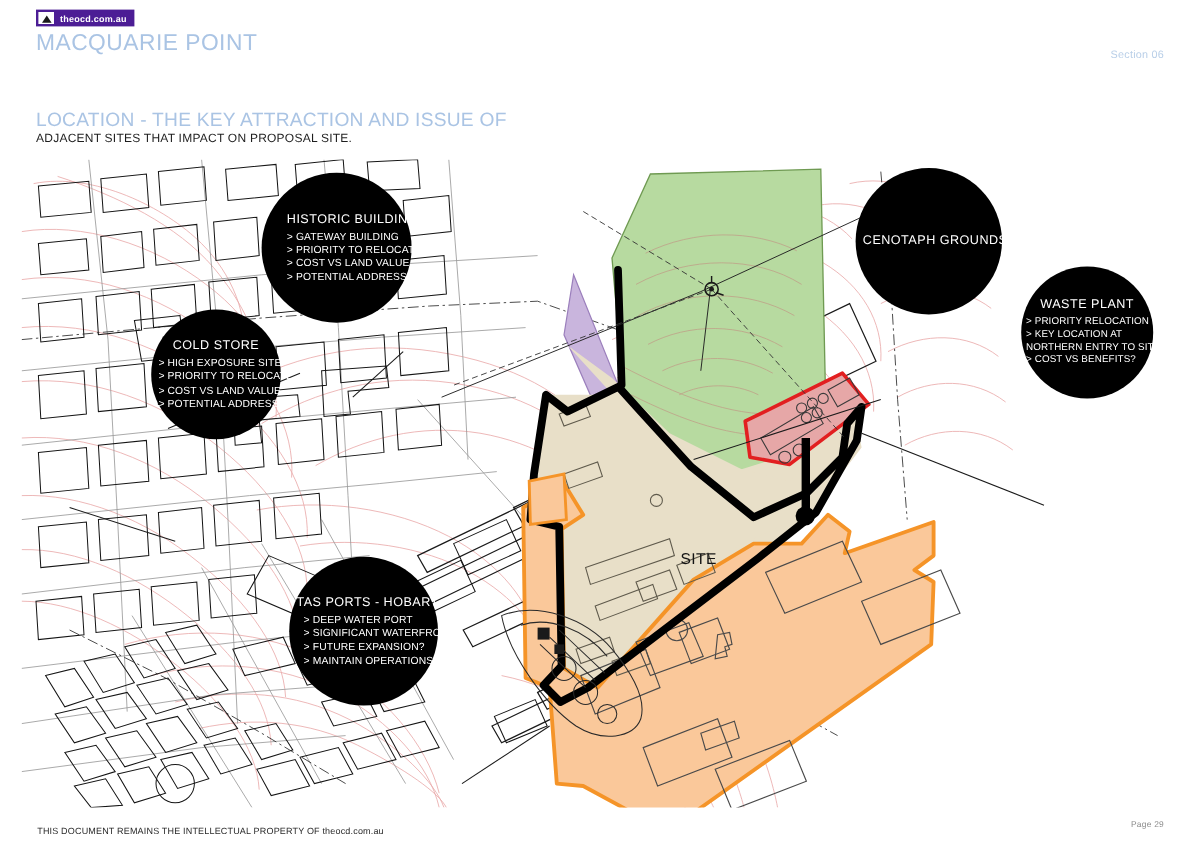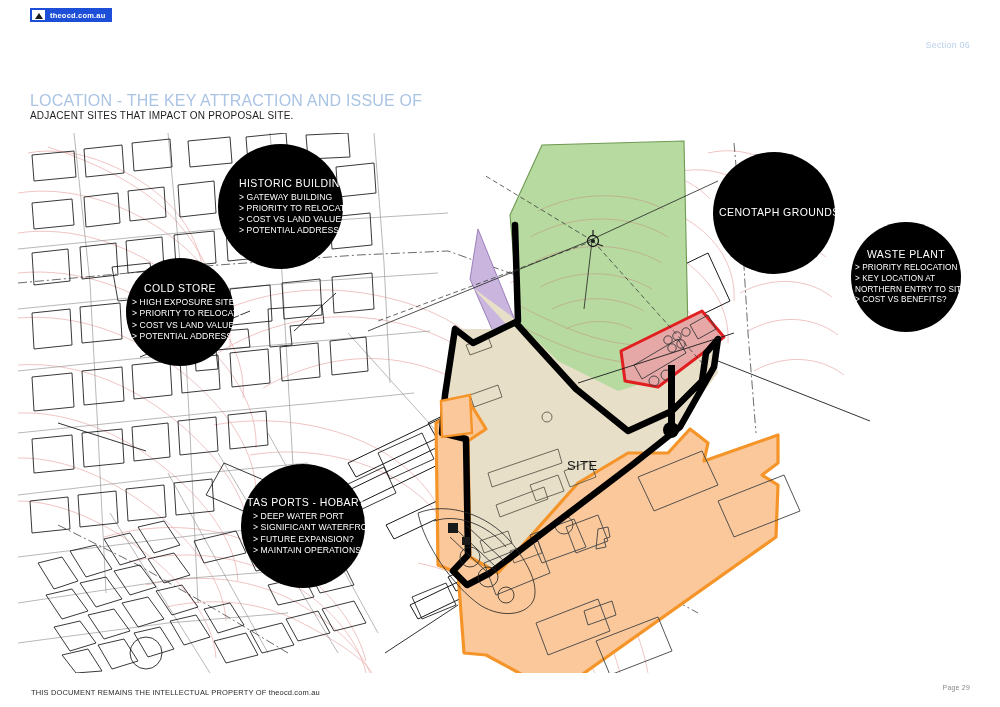--- a/index.html
+++ b/index.html
@@ -6,21 +6,21 @@
   html,body{margin:0;padding:0;}
   body{
     width:1000px;height:707px;background:#ffffff;
     font-family:"Liberation Sans", sans-serif;
     overflow:hidden;position:relative;
   }
   .page{position:absolute;inset:0;width:1000px;height:707px;}
 
   
   .logo{position:absolute;left:30px;top:8px;display:flex;align-items:center;
-        background:#1d4ed8;height:14px;padding:0 6px 0 2px;}
+        background:#4c1d95;height:14px;padding:0 6px 0 2px;}
   .logo-mark{width:13px;height:10px;background:#fff;margin-right:5px;
              position:relative;overflow:hidden;}
   .logo-mark:after{content:"";position:absolute;left:50%;bottom:1px;
       transform:translateX(-50%);
       border-left:4px solid transparent;border-right:4px solid transparent;
       border-bottom:6px solid #1a1a1a;}
   .logo-text{color:#fff;font-size:7.5px;font-weight:bold;letter-spacing:.2px;
              white-space:nowrap;font-family:"Liberation Sans", sans-serif;}
 
   .doc-title{position:absolute;left:30px;top:26px;font-size:19px;
@@ -57,21 +57,21 @@
         letter-spacing:.1px;padding:0;margin:0;list-style:none;}
   .bubble .b-list li{white-space:nowrap;}
   .bubble.wrap .b-list li{white-space:normal;}
 
   .b-historic{left:218px;top:144px;width:125px;height:125px;padding:0 9px;}
   .b-historic .b-title{text-align:left;margin-left:12px;}
   .b-historic .b-list{margin-left:12px;}
 
   .b-cold{left:126px;top:258px;width:108px;height:108px;padding:0 6px;}
 
-  .b-cenotaph{left:713px;top:152px;width:122px;height:122px;padding:0 6px;}
+  .b-cenotaph{left:713px;top:140px;width:122px;height:122px;padding:0 6px;}
   .b-cenotaph .b-list{margin-left:12px;}
 
   .b-waste{left:851px;top:222px;width:110px;height:110px;padding:0 4px;}
   .b-waste .b-list{font-size:8.2px;line-height:10.6px;}
 
   .b-tasports{left:241px;top:464px;width:124px;height:124px;padding:0 6px;}
   .b-tasports .b-list{margin-left:6px;}
 
   .site-label{position:absolute;left:549px;top:325px;font-size:13px;
               color:#141414;letter-spacing:.4px;}
@@ -79,20 +79,21 @@
 </head>
 <body>
 
 <div class="page">
 
   <div class="logo">
     <span class="logo-mark"></span>
     <span class="logo-text">theocd.com.au</span>
   </div>
 
+  <div class="doc-title">MACQUARIE POINT</div>
 
   <div class="section-no">Section 06</div>
 
   <div class="subhead-1">LOCATION - THE KEY ATTRACTION AND ISSUE OF</div>
   <div class="subhead-2">ADJACENT SITES THAT IMPACT ON PROPOSAL SITE.</div>
 
   <div class="map-wrap">
     <svg class="map-svg" viewBox="0 0 964 540">
 
       <defs>

